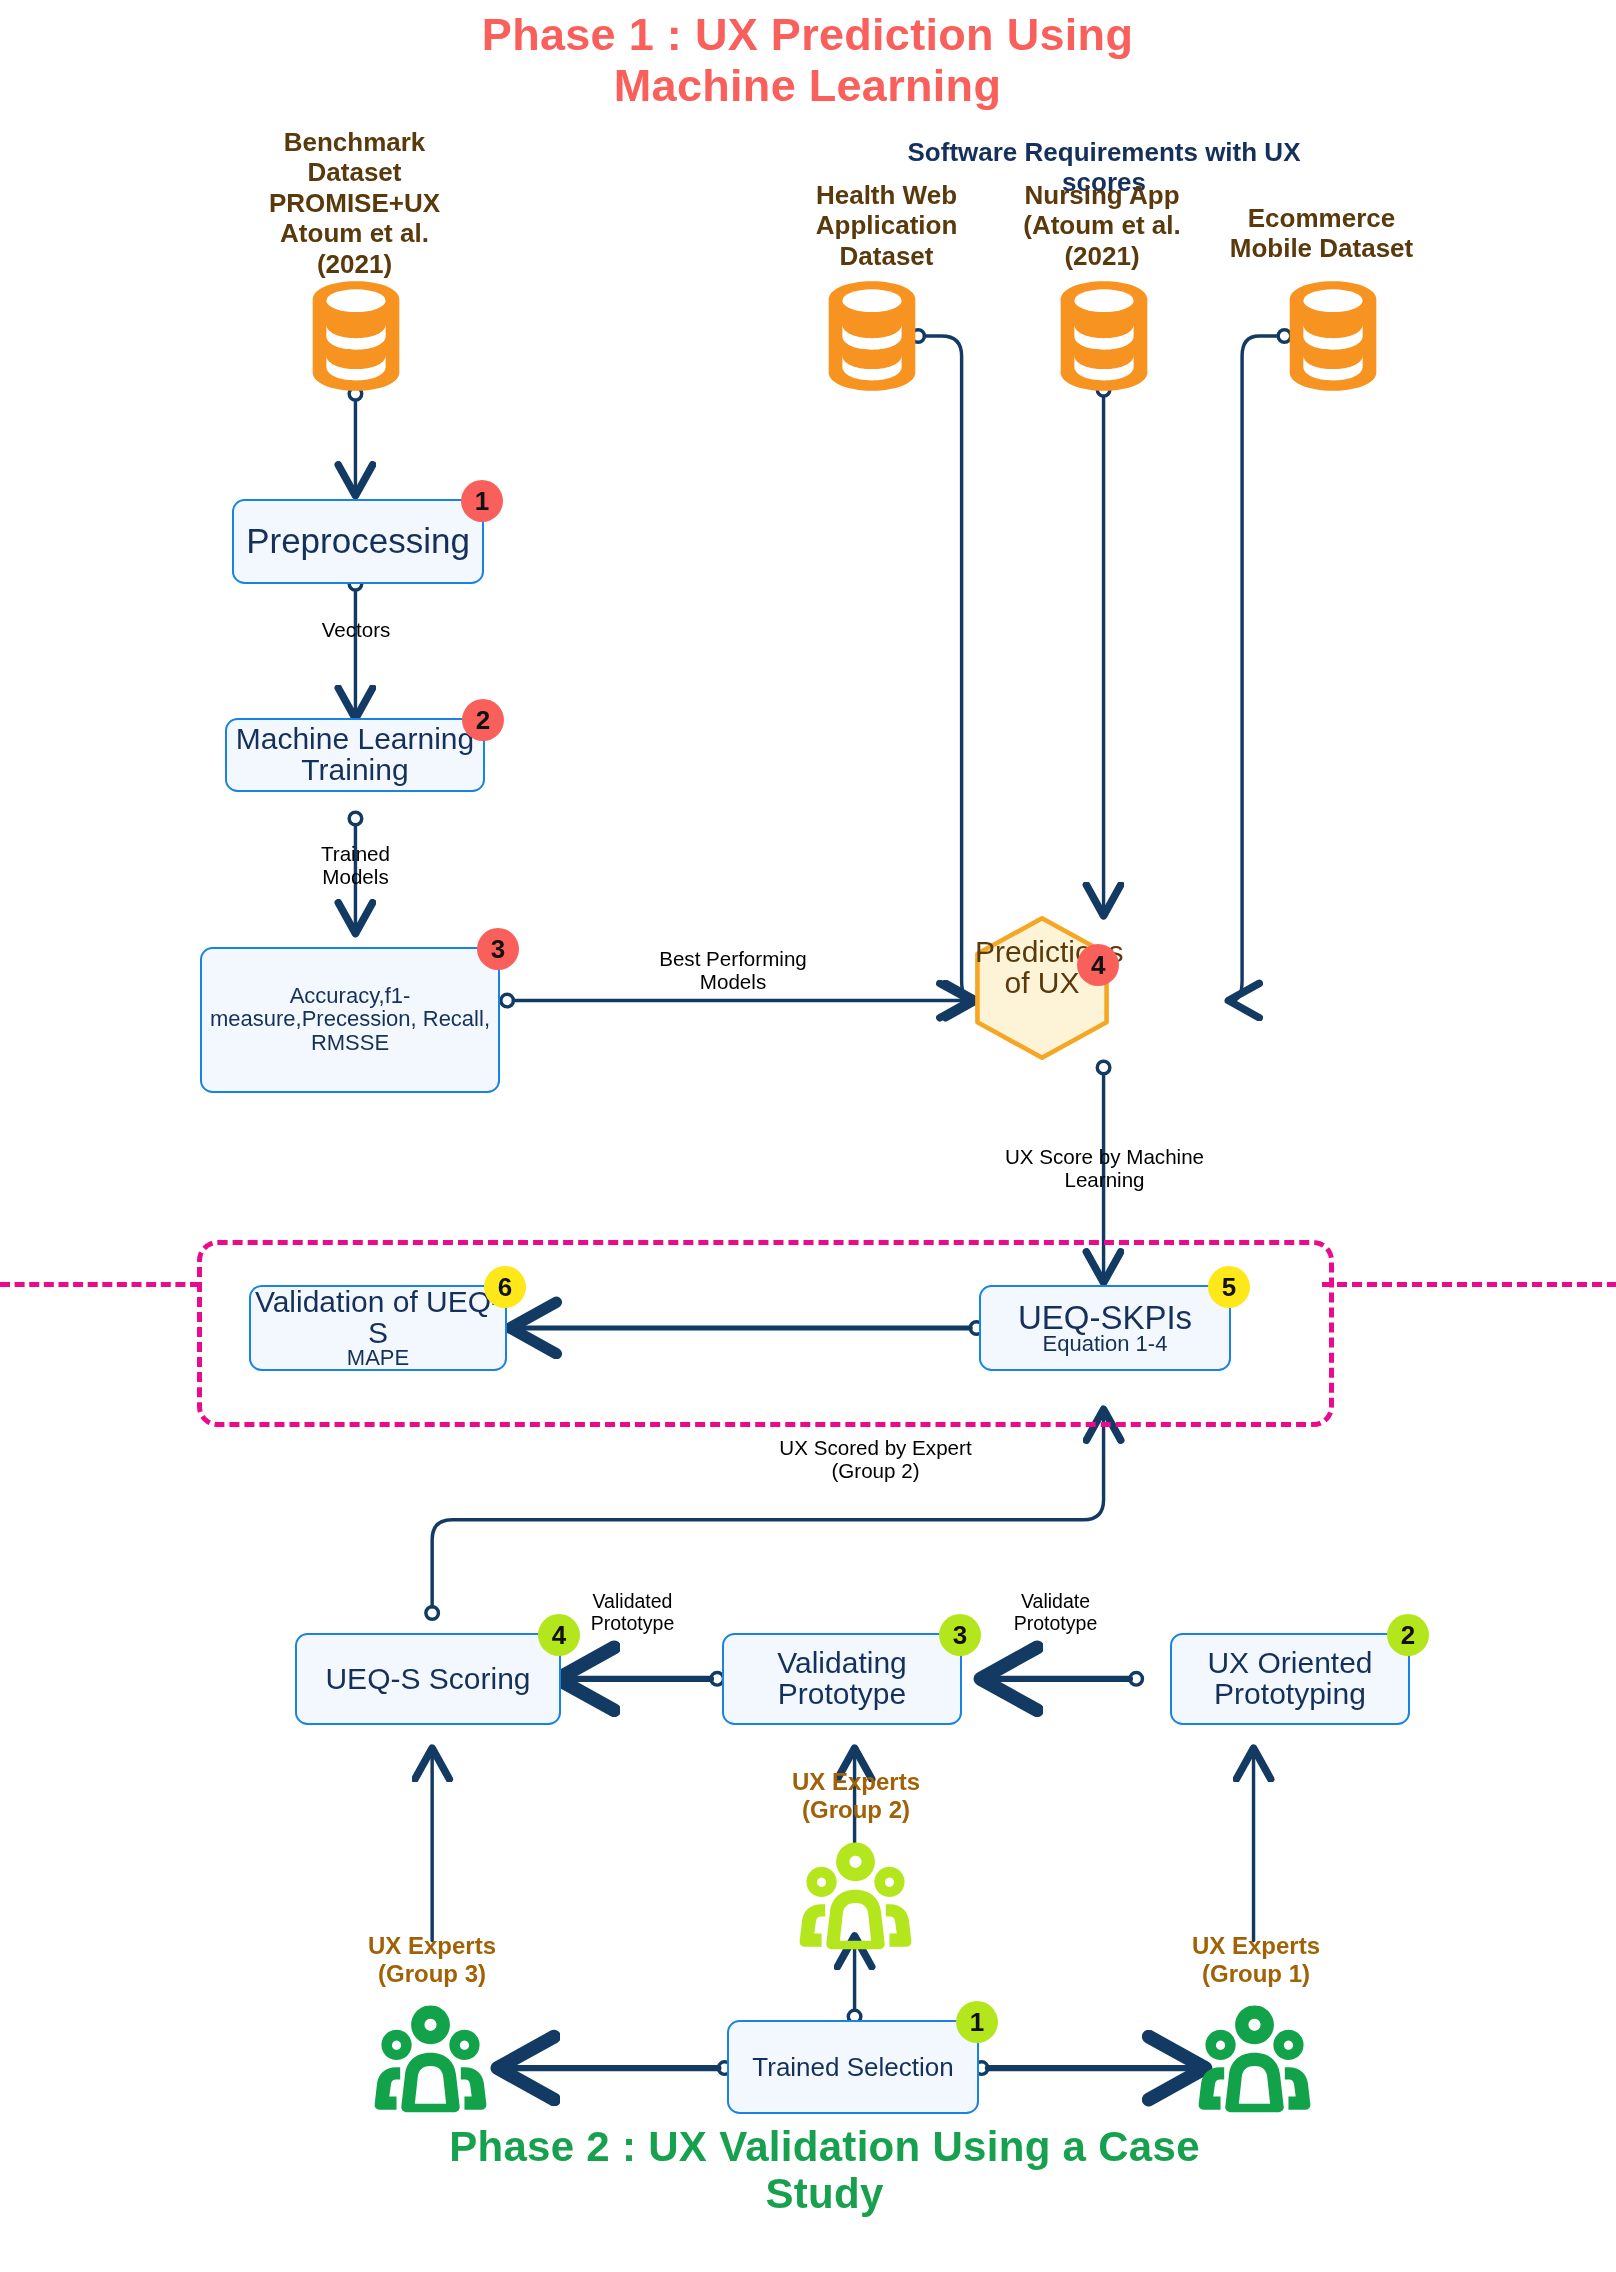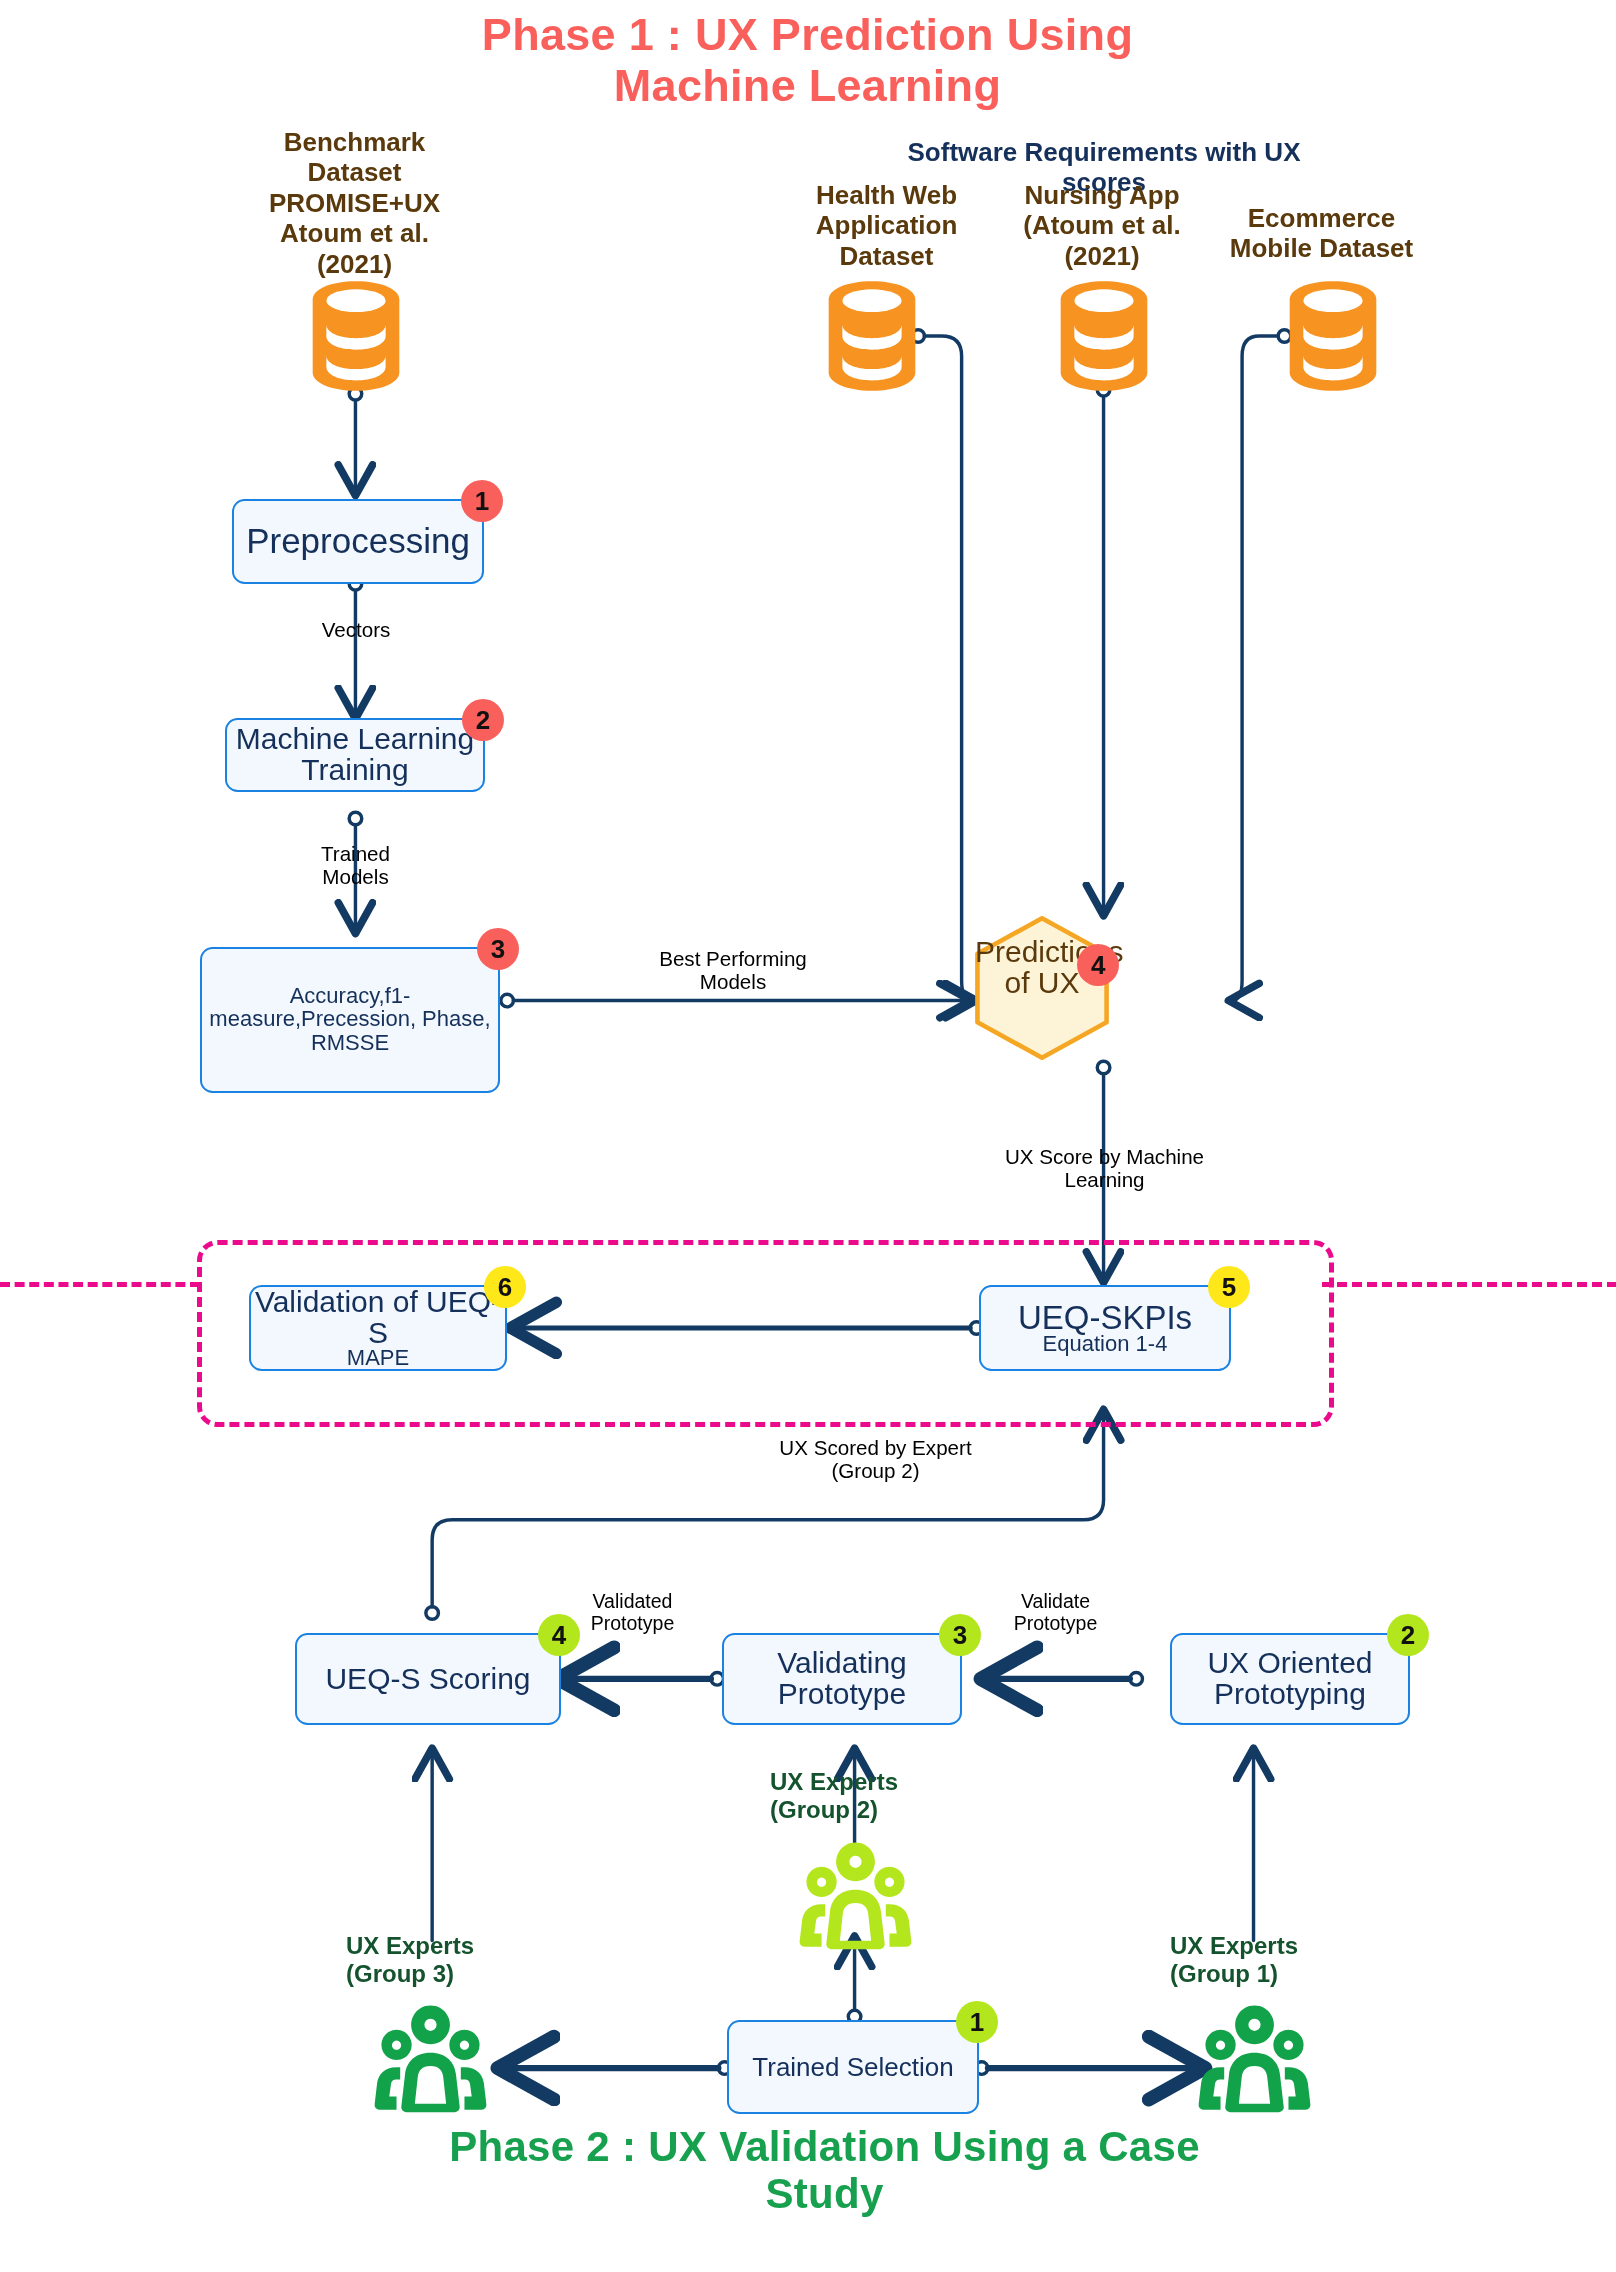--- a/index.html
+++ b/index.html
@@ -70,21 +70,21 @@
   #pink-region{
     position:absolute;left:197px;top:1240px;width:1127px;height:177px;
     border:5.2px dashed #ec0a8c;border-radius:20.6px;
   }
   .pink-line{position:absolute;height:0;border-top:5.2px dashed #ec0a8c;}
 
   
   .people{position:absolute;}
   .people svg{display:block;}
   .people-cap{
-    position:absolute;text-align:left;font-weight:bold;color:#14532d;font-size:24px;line-height:1.15;
+    position:absolute;text-align:center;font-weight:bold;color:#a16207;font-size:24px;line-height:1.15;
   }
 </style>
 </head>
 <body>
 
 <div id="stage">
 
   <svg id="wires" viewBox="0 0 2825 3971">
     <defs>
       <marker id="ah" markerWidth="14" markerHeight="14" refX="9" refY="6" orient="auto">
@@ -212,21 +212,21 @@
     <div class="t-main" style="font-size:35px;">Preprocessing</div>
     <div class="badge red" style="right:-21px;top:-21px;">1</div>
   </div>
 
   <div class="pbox overflowbox" style="left:225px;top:718px;width:260px;height:74px;">
     <div class="t-main">Machine Learning Training</div>
     <div class="badge red" style="right:-21px;top:-21px;">2</div>
   </div>
 
   <div class="pbox overflowbox" style="left:200px;top:947px;width:300px;height:146px;">
-    <div class="t-sub">Accuracy,f1-measure,Precession, Phase, RMSSE</div>
+    <div class="t-sub">Accuracy,f1-measure,Precession, Recall, RMSSE</div>
     <div class="badge red" style="right:-21px;top:-21px;">3</div>
   </div>
 
   <div id="hex">
     <svg width="134" height="144" viewBox="0 0 234 252" aria-hidden="true">
       <polygon points="117,4 230,66 230,186 117,248 4,186 4,66" fill="#fdf3d6" stroke="#f5a623" stroke-width="8" stroke-linejoin="round"></polygon>
     </svg>
     <div class="hexlabel">Predictions of UX</div>
     <div class="badge red" style="right:-10.3px;top:27.5px;">4</div>
   </div>

